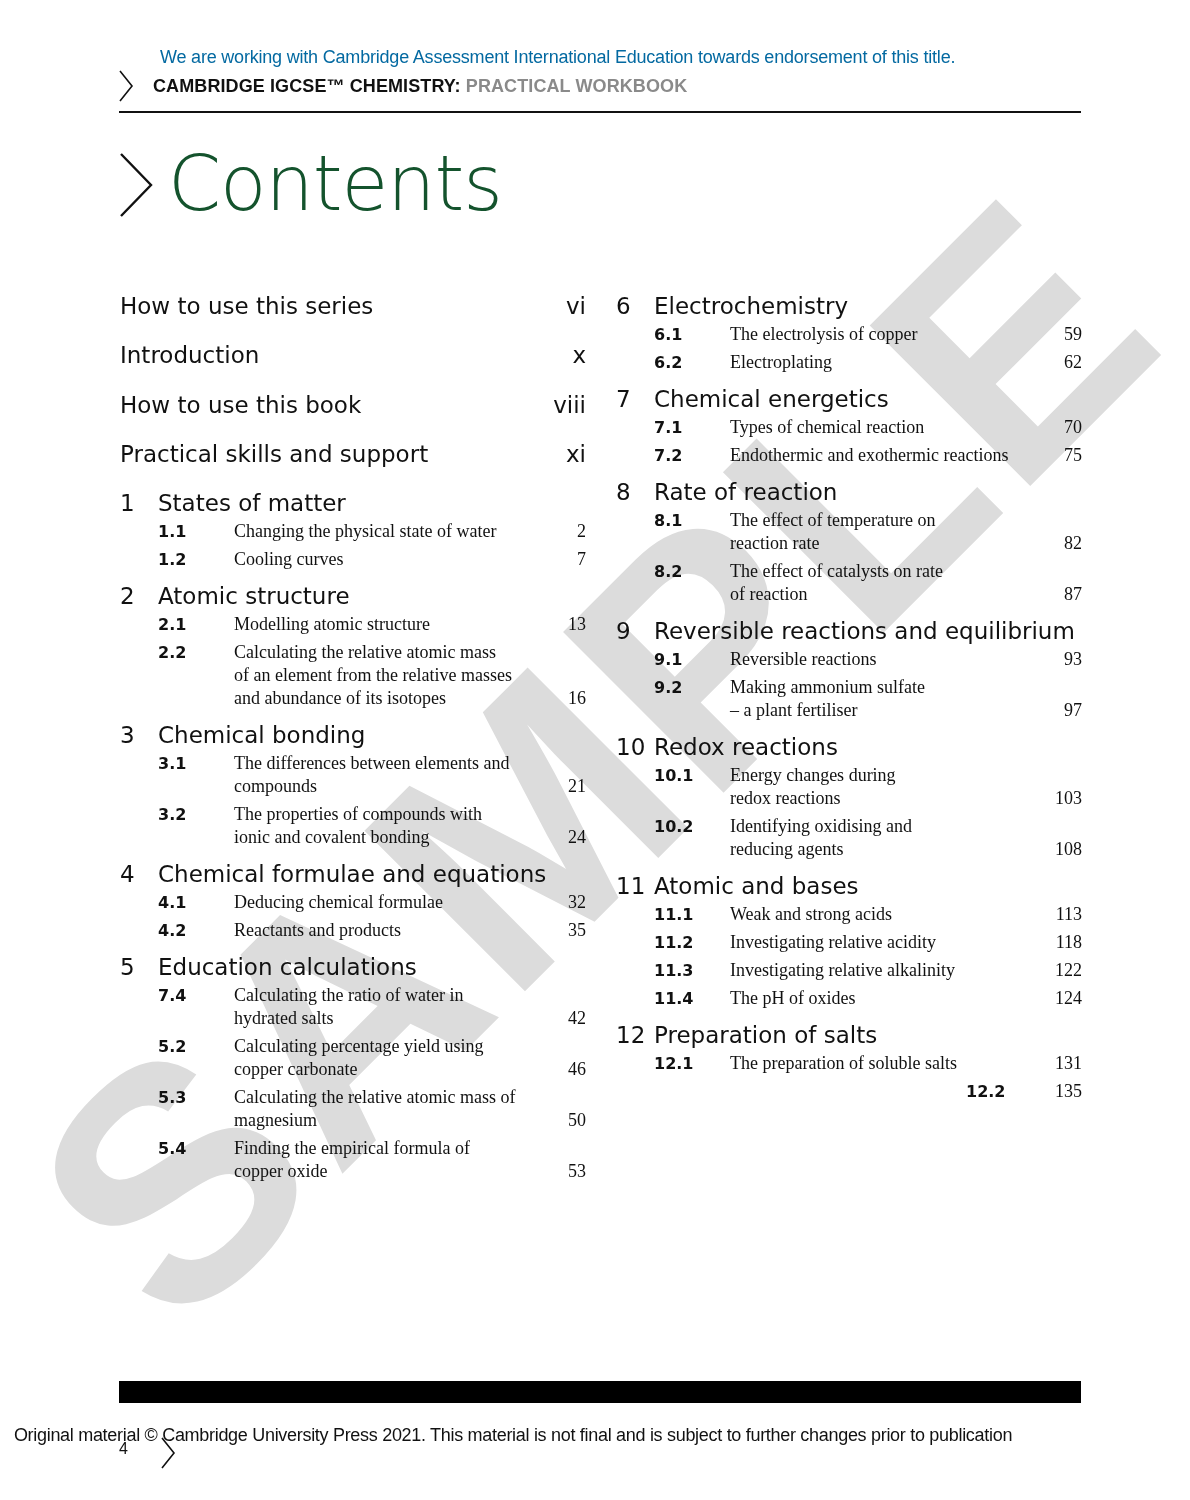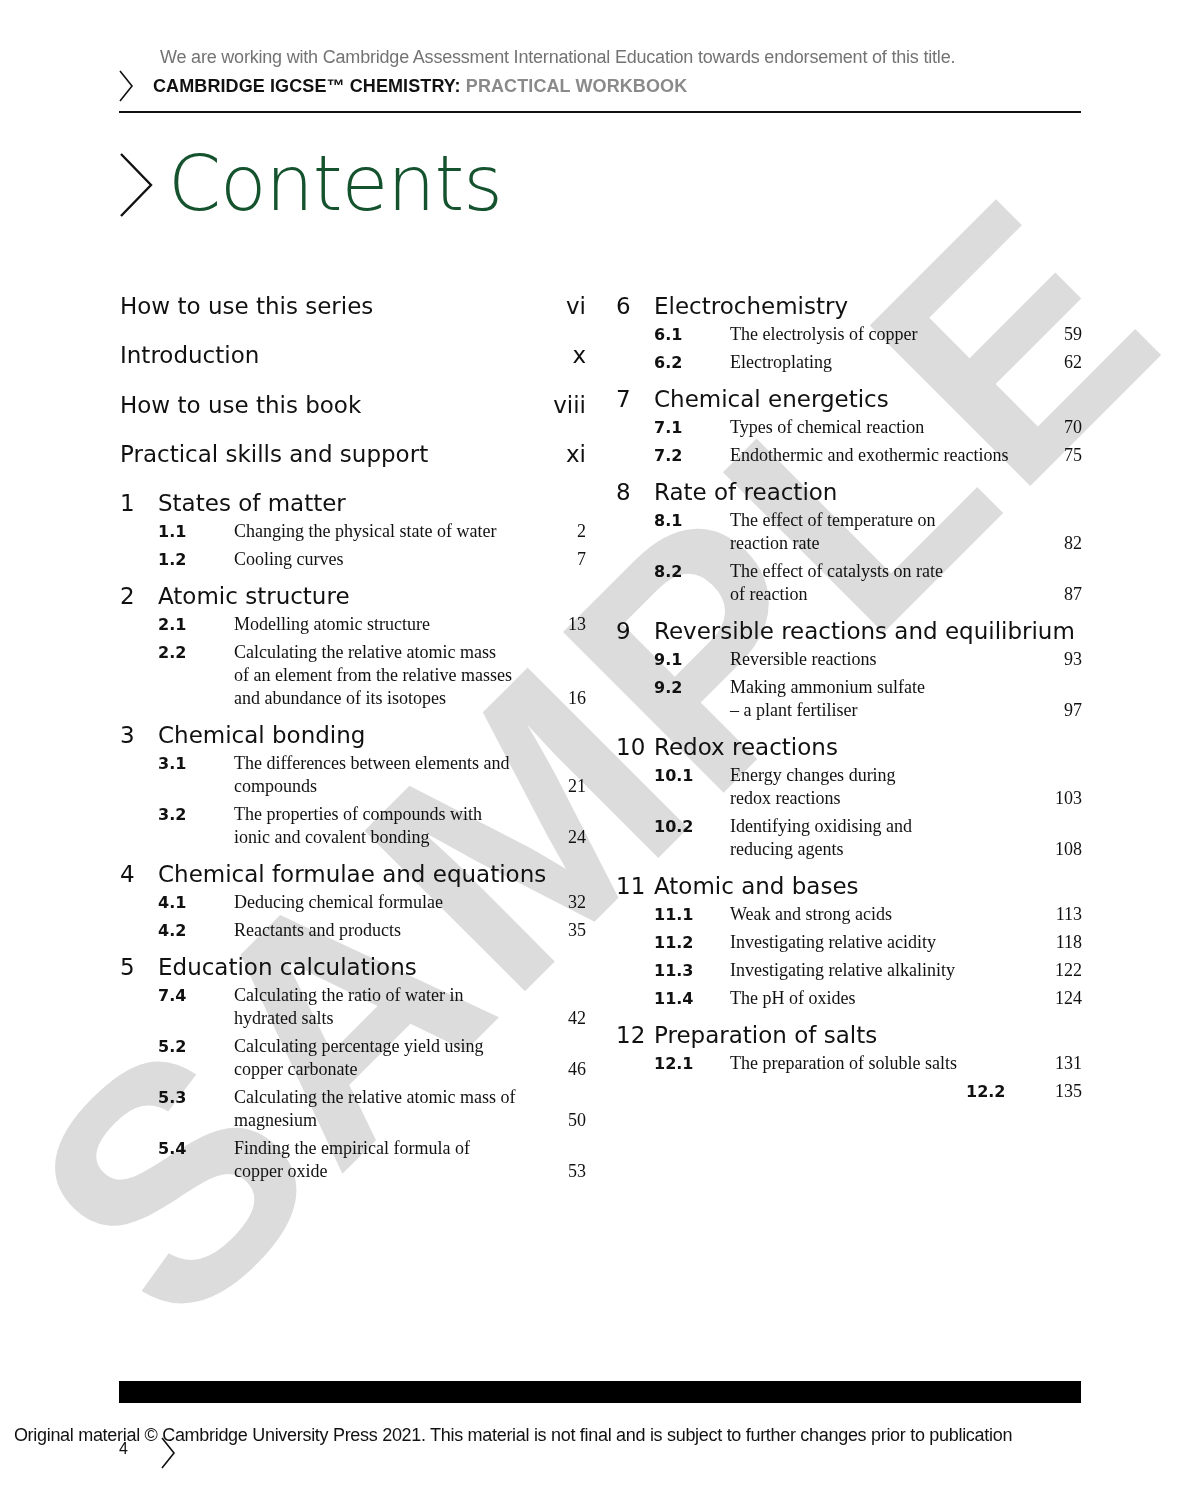--- a/index.html
+++ b/index.html
@@ -10,21 +10,21 @@
     .watermark {
       position: absolute; left: 595px; top: 760px;
       transform: translate(-50%, -50%) rotate(-45deg);
       font-family: "Liberation Sans", sans-serif; font-weight: bold;
       font-size: 330px; letter-spacing: 6px; color: #dcdcdc;
       white-space: nowrap; z-index: 0; pointer-events: none; line-height: 1;
     }
 
     .header-notice {
       position: absolute; left: 160px; top: 47px;
-      font-family: "Liberation Sans", sans-serif; font-size: 18px; color: #737373;
+      font-family: "Liberation Sans", sans-serif; font-size: 18px; color: #0369a1;
       letter-spacing: -0.2px;
     }
     .header-chevron {
       position: absolute; left: 118px; top: 70px; width: 16px; height: 32px;
     }
     .header-title {
       position: absolute; left: 153px; top: 76px;
       font-family: "Liberation Sans", sans-serif; font-size: 18px; font-weight: bold; color: #111;
       letter-spacing: 0.1px;
     }

